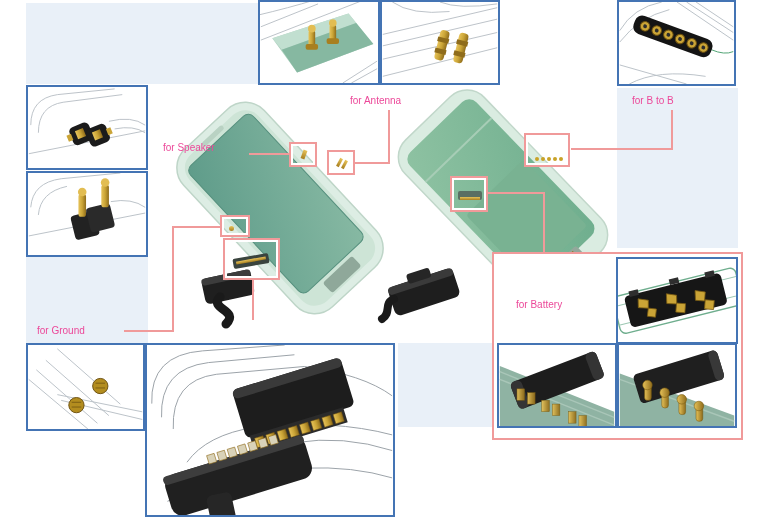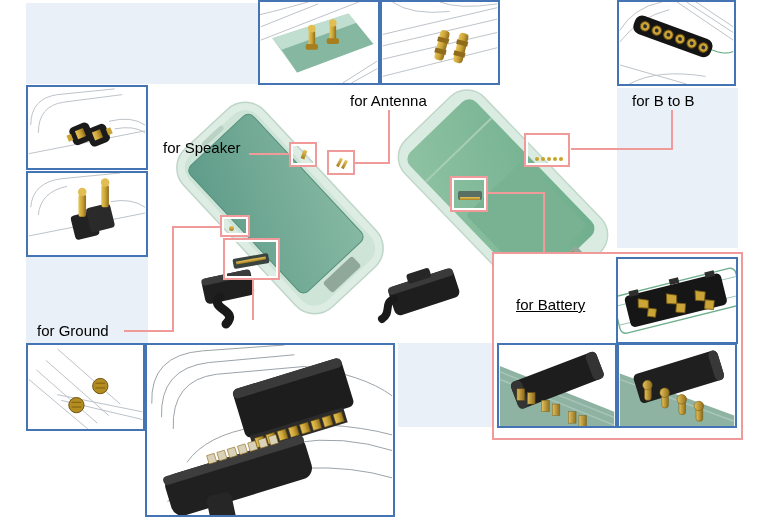--- a/index.html
+++ b/index.html
@@ -7,21 +7,21 @@
   #stage{position:relative;width:760px;height:517px;background:#ffffff;overflow:hidden;}
 
   .panel{position:absolute;background:#e9f0f8;}
   .tile{position:absolute;background:#ffffff;border:2px solid #4474b4;box-sizing:border-box;overflow:hidden;}
   .tile svg{display:block;width:100%;height:100%;}
 
   .page-title{position:absolute;left:26px;top:3px;width:232px;height:81px;
     display:flex;align-items:center;justify-content:center;
     color:#3b78c2;font-size:17px;letter-spacing:.5px;}
 
-  .label{position:absolute;color:#000000;font-size:15px;white-space:nowrap;line-height:15px;}
+  .label{position:absolute;color:#ec4899;font-size:10px;white-space:nowrap;line-height:15px;}
 
   .leader{position:absolute;background:#f09a9a;}
 
   .callout{position:absolute;border:2px solid #f09a9a;box-shadow:inset 0 0 0 2px #ffffff;
     box-sizing:border-box;background:transparent;}
   .callout .chip{position:absolute;}
 
   .battery-box{position:absolute;left:492px;top:252px;width:251px;height:188px;
     border:2px solid #f09a9a;background:#ffffff;box-sizing:border-box;}
 
@@ -255,21 +255,21 @@
       <g transform="translate(424,292) rotate(-18)">
         <rect x="-34" y="-15" width="68" height="30" rx="6" fill="#1e1e1e"></rect>
         <rect x="-34" y="-15" width="68" height="8" rx="4" fill="#3a3a3a"></rect>
         <rect x="-12" y="-22" width="24" height="10" rx="3" fill="#262626"></rect>
       </g>
       <path d="M394,299 C383,303 392,313 382,319" stroke="#1a1a1a" stroke-width="8" fill="none" stroke-linecap="round"></path>
     </g>
   </svg>
 
   <div class="battery-box">
-    <div class="label" style="left:22px;top:43px;text-decoration:underline;">for Battery</div>
+    <div class="label" style="left:22px;top:43px;">for Battery</div>
 
     <div class="tile" style="left:122px;top:3px;width:122px;height:87px;">
       <svg viewBox="0 0 122 87">
         <g transform="rotate(-14 61 44)">
           <rect x="-4" y="24" width="132" height="40" rx="6" fill="none" stroke="#6fae8e" stroke-width="1.5"></rect>
           <path d="M-4,34 L128,34 M-4,54 L128,54" stroke="#9cc7b2" stroke-width="1" fill="none"></path>
           <rect x="8" y="26" width="104" height="34" rx="5" fill="#161616"></rect>
           <rect x="14" y="22" width="10" height="6" fill="#2e2e2e"></rect>
             <rect x="58" y="20" width="10" height="6" fill="#2e2e2e"></rect>
             <rect x="96" y="22" width="10" height="6" fill="#2e2e2e"></rect>

